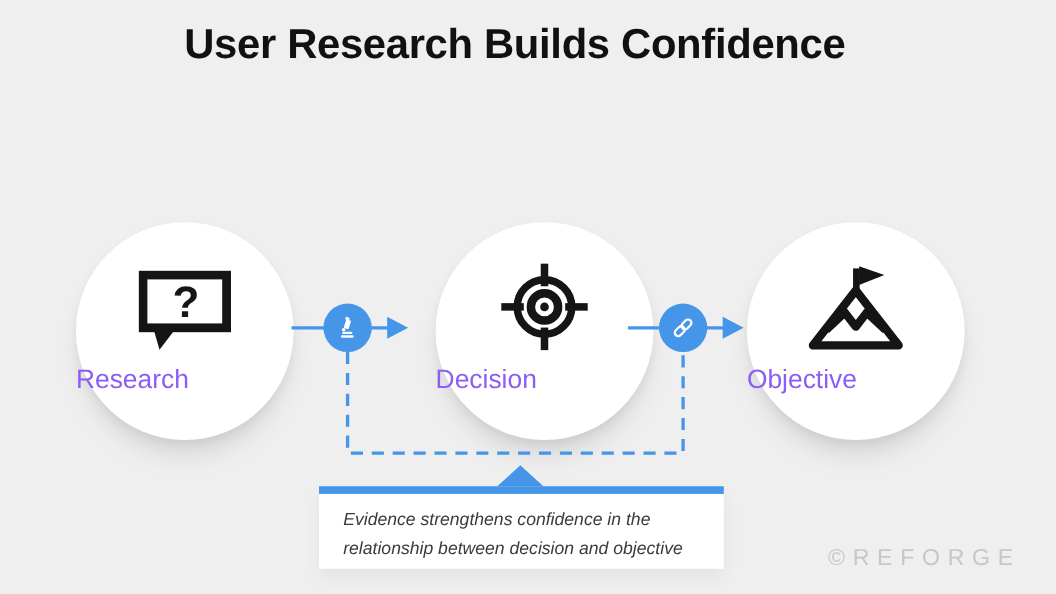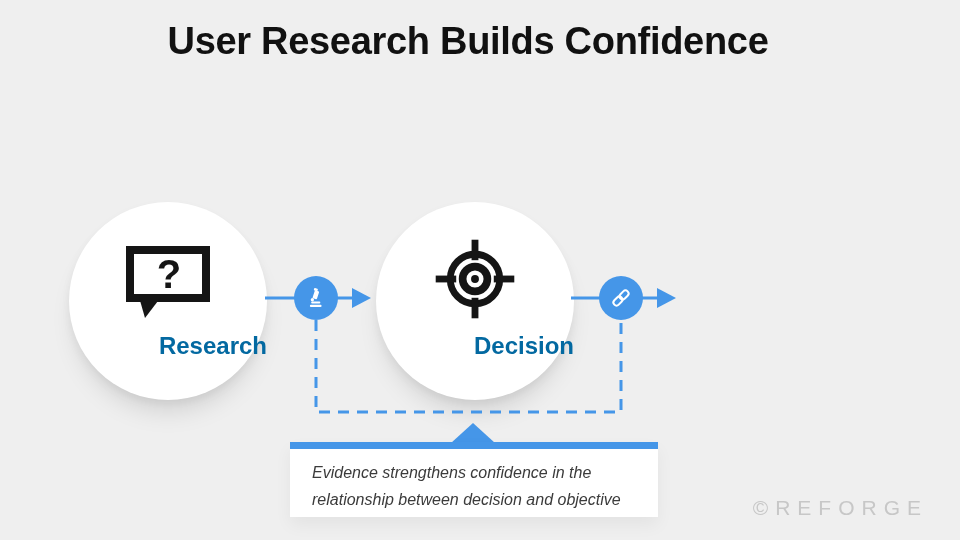--- a/index.html
+++ b/index.html
@@ -23,29 +23,29 @@
     text-align:center;font-size:38px;font-weight:bold;color:#111;
     letter-spacing:-0.3px;
   }
   
   .node{
     position:absolute;top:202px;width:198px;height:198px;border-radius:50%;
     background:#ffffff;
     box-shadow:0 18px 26px -8px rgba(0,0,0,0.13), 0 4px 10px rgba(0,0,0,0.05);
   }
   .node-research{left:69px;}
-  .node-decision{left:376px;}
+  .node-decision{left:396px;}
   .node-objective{left:679px;}
   .node-icon{position:absolute;left:50%;transform:translateX(-50%);}
   .icon-bubble{top:44px;}
   .icon-target{top:36px;}
   .icon-mountain{top:38px;}
   .node-label{
-    position:absolute;top:130px;left:0;width:100%;text-align:right;
-    font-size:24px;font-weight:bold;color:#0369a1;
+    position:absolute;top:130px;left:0;width:100%;text-align:left;
+    font-size:24px;font-weight:normal;color:#8b5cf6;
   }
   
   .overlay{
     position:absolute;left:0;top:0;width:960px;height:540px;pointer-events:none;
   }
   .overlay .solid{stroke:var(--accent);stroke-width:3;}
   .overlay .dashed{stroke:var(--accent);stroke-width:3;fill:none;stroke-dasharray:11 8;}
   .overlay .fill{fill:var(--accent);}
   
   .chip{
@@ -90,20 +90,29 @@
       <circle cx="48" cy="48" r="14.5" fill="none" stroke="#151515" stroke-width="9"></circle>
       <circle cx="48" cy="48" r="4.6" fill="#151515"></circle>
       <rect x="44" y="2" width="8" height="24" fill="#151515"></rect>
       <rect x="44" y="70" width="8" height="24" fill="#151515"></rect>
       <rect x="2" y="44" width="24" height="8" fill="#151515"></rect>
       <rect x="70" y="44" width="24" height="8" fill="#151515"></rect>
     </svg>
     <div class="node-label">Decision</div>
   </div>
 
+  <div class="node node-objective">
+    <svg class="node-icon icon-mountain" width="88" height="80" viewBox="0 0 88 80">
+      <path d="M44 24 L5 74 L83 74 Z" fill="none" stroke="#151515" stroke-width="7.5" stroke-linejoin="round"></path>
+      <path d="M17 60 L34 44 L44 57 L54 44 L71 60" fill="none" stroke="#151515" stroke-width="7.5" stroke-linejoin="round"></path>
+      <rect x="41.5" y="4" width="6" height="25" fill="#151515"></rect>
+      <polygon points="47,2 70,10 47,19" fill="#151515"></polygon>
+    </svg>
+    <div class="node-label">Objective</div>
+  </div>
 
   <svg class="overlay" viewBox="0 0 960 540">
     <line class="solid" x1="265" y1="298" x2="353" y2="298"></line>
     <polygon class="fill" points="352,288 352,308 371,298"></polygon>
     <line class="solid" x1="571" y1="298" x2="658" y2="298"></line>
     <polygon class="fill" points="657,288 657,308 676,298"></polygon>
     <path class="dashed" d="M316 320 L316 412 L621 412 L621 320"></path>
     <polygon class="fill" points="451,443 473,423 495,443"></polygon>
   </svg>
 

